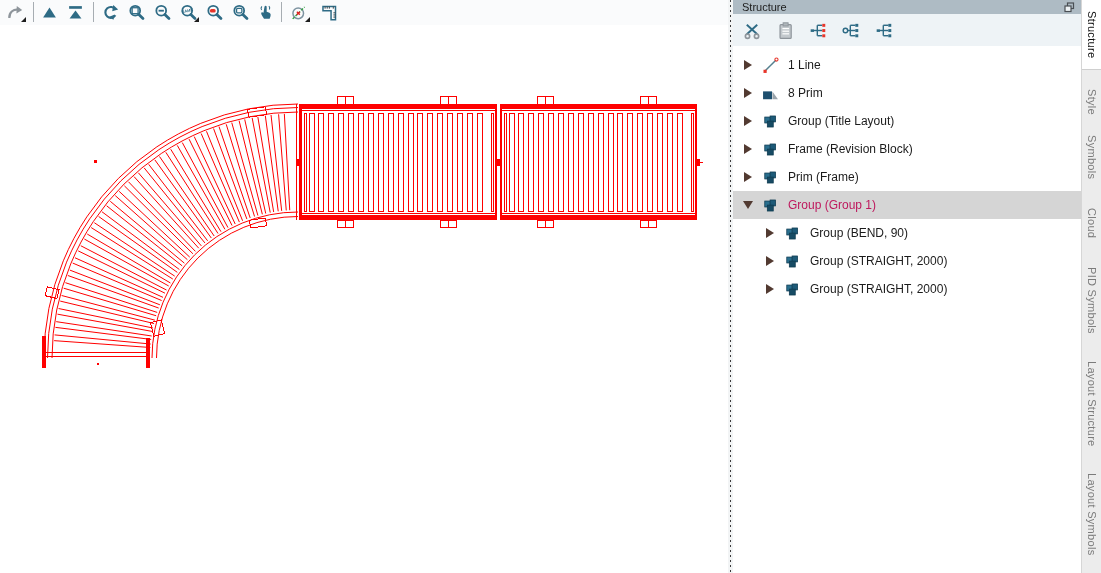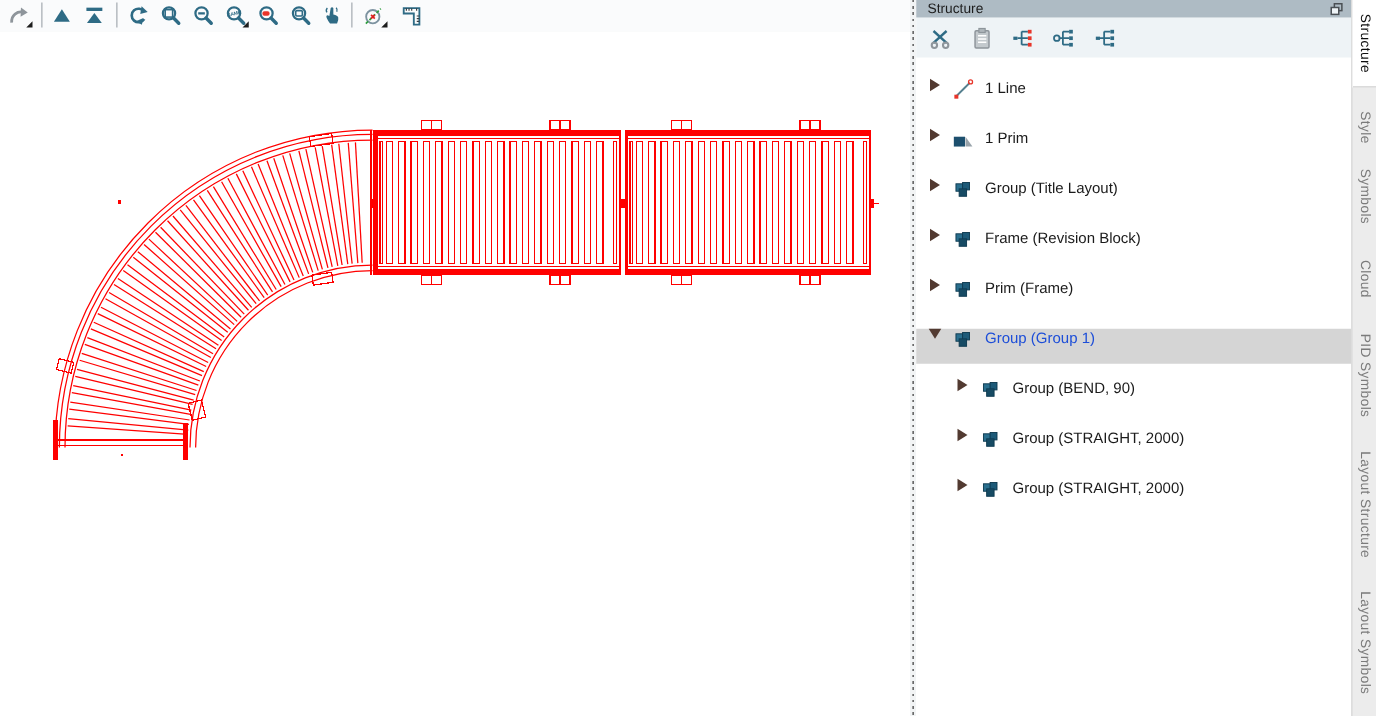--- a/index.html
+++ b/index.html
@@ -27,28 +27,28 @@
   
   #structure-panel{position:absolute;left:733px;top:0;width:348px;height:573px;background:#fff;}
   #panel-header{height:14px;background:#aebbc4;font-size:11px;color:#1d1d1d;
     line-height:14px;padding-left:9px;position:relative;}
   #panel-float{position:absolute;right:6px;top:2px;width:11px;height:11px;}
   #panel-toolbar{height:32px;background:#eef3f6;display:flex;align-items:center;
     padding-left:7px;gap:9px;}
   .pbtn{width:24px;height:24px;display:flex;align-items:center;justify-content:center;}
   #tree{padding-top:5px;font-size:12px;color:#1b1b1b;}
   .sheet-row{height:25px;display:flex;align-items:center;padding-left:32px;}
-  .trow{height:28px;display:flex;position:relative;margin-top:12px;}
+  .trow{height:28px;display:flex;align-items:center;position:relative;}
   .trow .expwrap{width:14px;display:flex;justify-content:center;flex:none;}
   .exp-c{width:0;height:0;border-left:8px solid #523a31;border-top:5px solid transparent;border-bottom:5px solid transparent;}
   .exp-o{width:0;height:0;border-top:8px solid #523a31;border-left:5px solid transparent;border-right:5px solid transparent;}
   .trow .ticon{width:17px;height:17px;margin-left:7px;flex:none;}
   .trow .tlabel{margin-left:9px;white-space:nowrap;}
   .trow.sel{background:#d5d5d5;}
-  .trow.sel .tlabel{color:#1d4ed8;}
+  .trow.sel .tlabel{color:#be185d;}
   .indent0{padding-left:8px;} .indent1{padding-left:30px;}
 
   
   #side-tabs{position:absolute;left:1081px;top:0;width:20px;height:573px;
     background:#ececec;border-left:1px solid #d6d6d6;}
   .stab{position:absolute;left:0;width:20px;writing-mode:vertical-rl;
     font-size:11px;color:#7b7b7b;display:flex;align-items:center;justify-content:center;
     letter-spacing:.3px;white-space:nowrap;}
   .stab.active{background:#fff;color:#0d0d0d;box-shadow:inset 0 -1px 0 #cfcfcf;}
 </style>
@@ -389,21 +389,21 @@
         <span class="tlabel">1 Line</span>
       </div>
       <div class="trow indent0">
         <span class="expwrap">
           <span class="exp-c"></span>
         </span>
         <span class="ticon"><svg width="17" height="17" viewBox="0 0 16 16">
             <rect x="1" y="6" width="8.4" height="7.4" fill="#1d4f6e"></rect>
             <polygon points="9.8,6 15,13.4 9.8,13.4" fill="#9aa4ab"></polygon>
           </svg></span>
-        <span class="tlabel">1 Prim</span>
+        <span class="tlabel">8 Prim</span>
       </div>
       <div class="trow indent0">
         <span class="expwrap">
           <span class="exp-c"></span>
         </span>
         <span class="ticon"><svg width="17" height="17" viewBox="0 0 16 16">
             <g stroke="#0e3a50" stroke-width="0.7">
               <rect x="2.6" y="3.8" width="5.2" height="5.6" fill="#2a6f8e"></rect>
               <rect x="7.6" y="2.8" width="5.2" height="5.6" fill="#1d5a78"></rect>
               <rect x="5" y="7.6" width="5.6" height="5.6" fill="#174b64"></rect>

